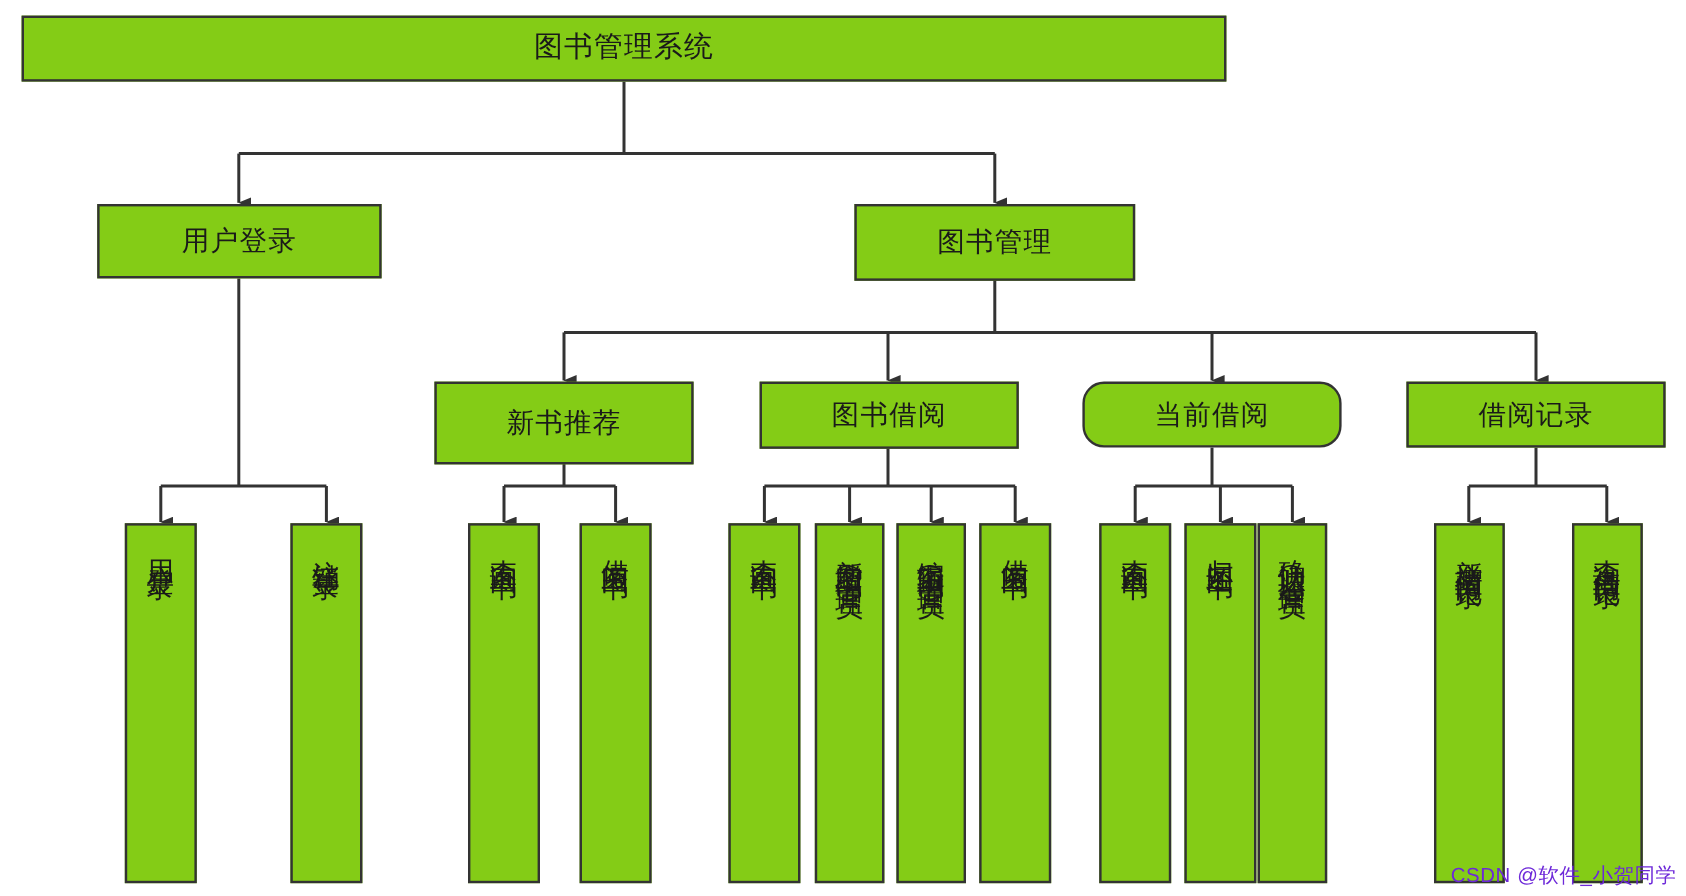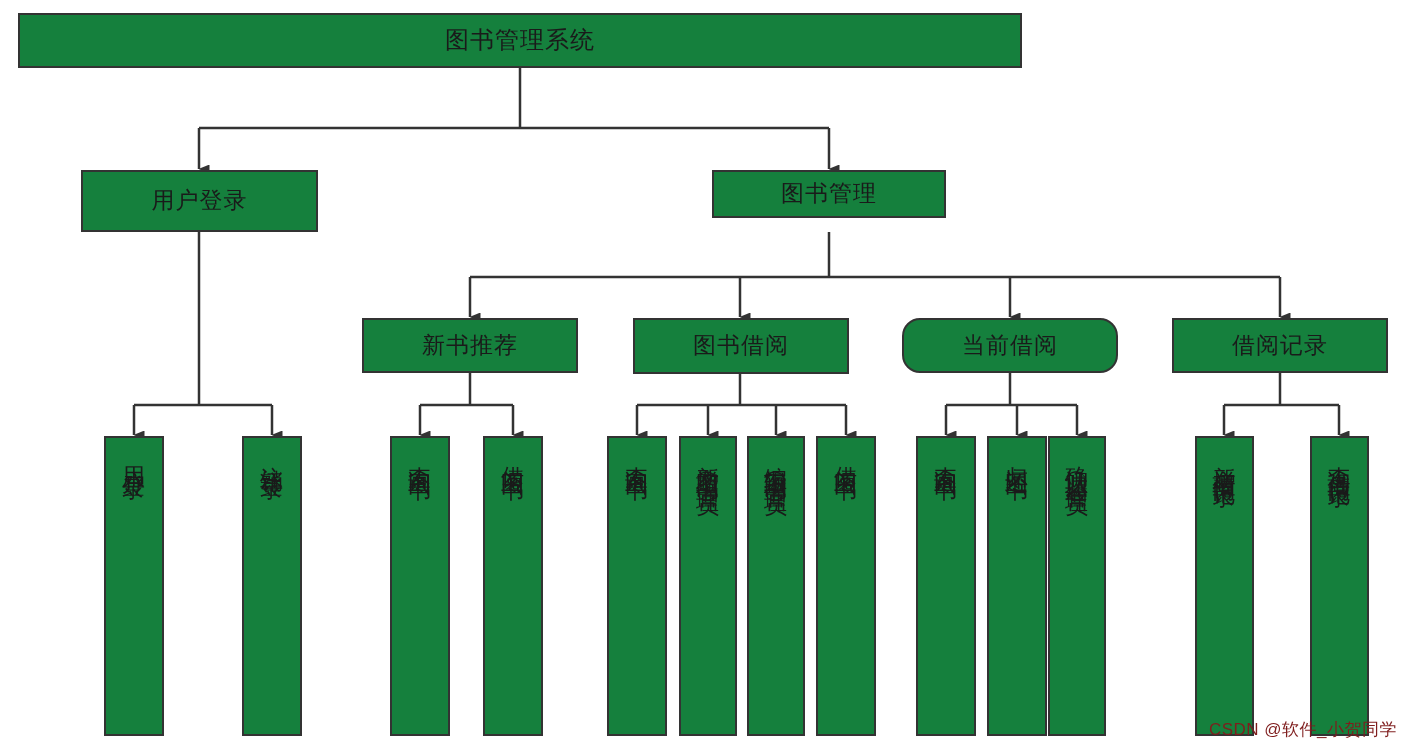--- a/index.html
+++ b/index.html
@@ -22,21 +22,21 @@
     left: 0;
     top: 0;
     width: 1405px;
     height: 747px;
     pointer-events: none;
   }
   .node {
     position: absolute;
     box-sizing: border-box;
     border: 2.5px solid #333333;
-    background: #15803d;
+    background: #84cc16;
     display: flex;
     align-items: center;
     justify-content: center;
     color: #1a1a1a;
   }
   .node.horiz {
     font-size: 23px;
     letter-spacing: 1px;
     line-height: 1.2;
   }
@@ -55,21 +55,21 @@
     letter-spacing: 4px;
     line-height: 1.05;
     white-space: nowrap;
     color: #1a1a1a;
   }
   #watermark {
     position: absolute;
     right: 8px;
     bottom: 6px;
     font-size: 17px;
-    color: #7f1d1d;
+    color: #6d28d9;
     letter-spacing: 0.5px;
     white-space: nowrap;
     user-select: none;
   }
 </style>
 </head>
 <body>
 
 <div id="canvas">
 
@@ -116,24 +116,24 @@
       </g>
   </svg>
 
   <div id="nodes-layer">
       <div class="node root horiz" style="left: 18px; top: 13px; width: 1004px; height: 55px;">
         <span>图书管理系统</span>
       </div>
       <div class="node horiz" style="left: 81px; top: 170px; width: 237px; height: 62px;">
         <span>用户登录</span>
       </div>
-      <div class="node horiz" style="left: 712px; top: 170px; width: 234px; height: 48px;">
+      <div class="node horiz" style="left: 712px; top: 170px; width: 234px; height: 64px;">
         <span>图书管理</span>
       </div>
-      <div class="node horiz" style="left: 362px; top: 318px; width: 216px; height: 55px;">
+      <div class="node horiz" style="left: 362px; top: 318px; width: 216px; height: 69px;">
         <span>新书推荐</span>
       </div>
       <div class="node horiz" style="left: 633px; top: 318px; width: 216px; height: 56px;">
         <span>图书借阅</span>
       </div>
       <div class="node horiz" style="left: 902px; top: 318px; width: 216px; height: 55px; border-radius: 18px;">
         <span>当前借阅</span>
       </div>
       <div class="node horiz" style="left: 1172px; top: 318px; width: 216px; height: 55px;">
         <span>借阅记录</span>

